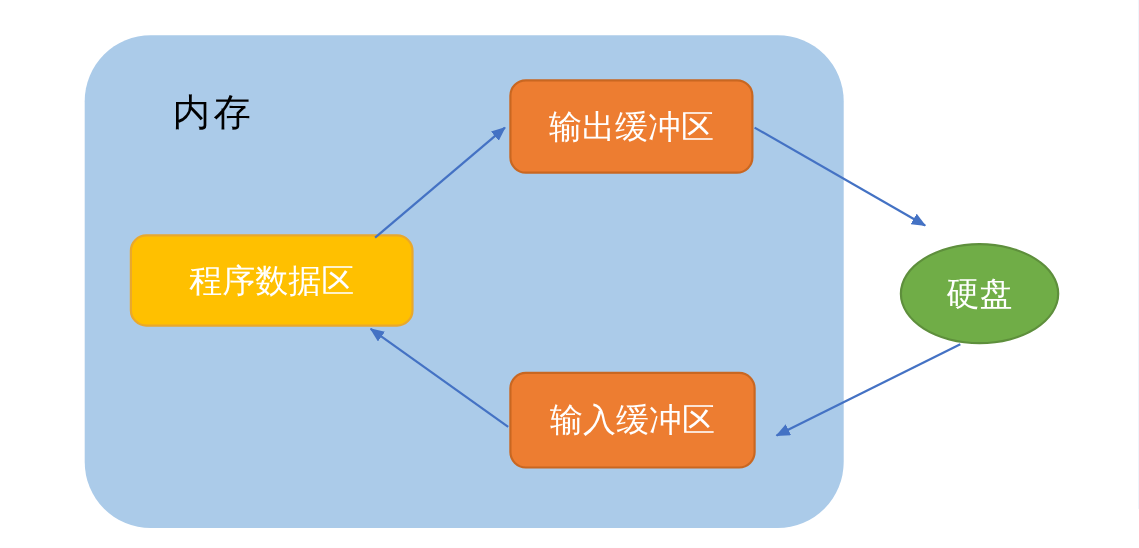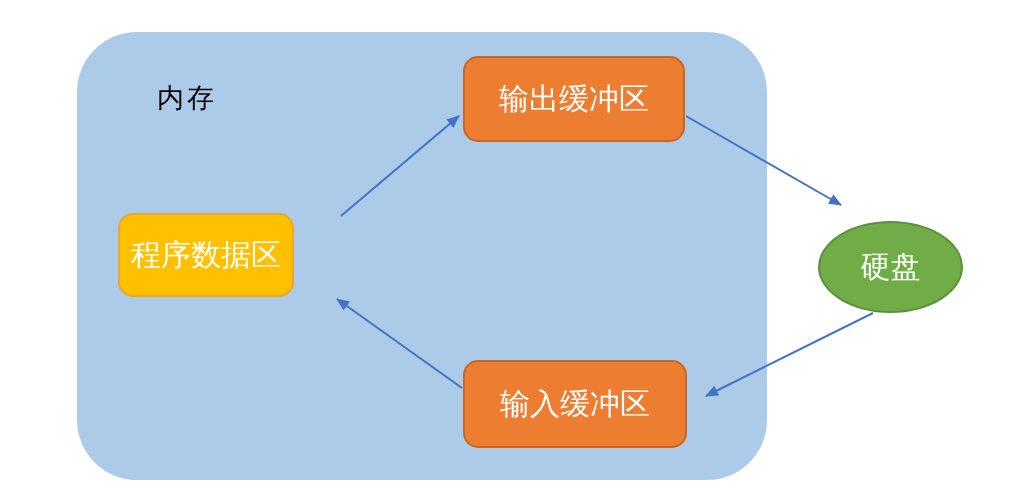--- a/index.html
+++ b/index.html
@@ -21,48 +21,48 @@
     top: 32px;
     width: 690px;
     height: 448px;
     border-radius: 60px;
     background: var(--container-fill, #ABCBE9);
   }
   .memory-label {
     position: absolute;
     left: 157px;
     top: 80px;
-    font-size: 27px;
+    font-size: 34px;
     letter-spacing: 3px;
     color: var(--memory-label-ink, #000000);
     white-space: nowrap;
   }
   .node {
     position: absolute;
     display: flex;
     align-items: center;
     justify-content: center;
     box-sizing: border-box;
     color: var(--node-text, #FFFFFF);
     font-size: 30px;
     white-space: nowrap;
   }
   .rect { border-radius: 15px; }
   .n-program-data {
-    left: 118px; top: 213px; width: 176px; height: 84px;
+    left: 118px; top: 213px; width: 258px; height: 84px;
     background: var(--gold-fill, #FFC000);
     border: 2px solid var(--gold-border, #E9A82C);
   }
   .n-output-buffer {
-    left: 463px; top: 56px; width: 222px; height: 86px;
+    left: 463px; top: 72px; width: 222px; height: 86px;
     background: var(--orange-fill, #ED7D31);
     border: 2px solid var(--orange-border, #C96721);
   }
   .n-input-buffer {
-    left: 463px; top: 360px; width: 224px; height: 88px;
+    left: 463px; top: 338px; width: 224px; height: 88px;
     background: var(--orange-fill, #ED7D31);
     border: 2px solid var(--orange-border, #C96721);
   }
   .n-hard-disk {
     left: 818px; top: 221px; width: 145px; height: 92px;
     border-radius: 50%;
     background: var(--green-fill, #70AD47);
     border: 2px solid var(--green-border, #5E8F3C);
   }
   .edges {

